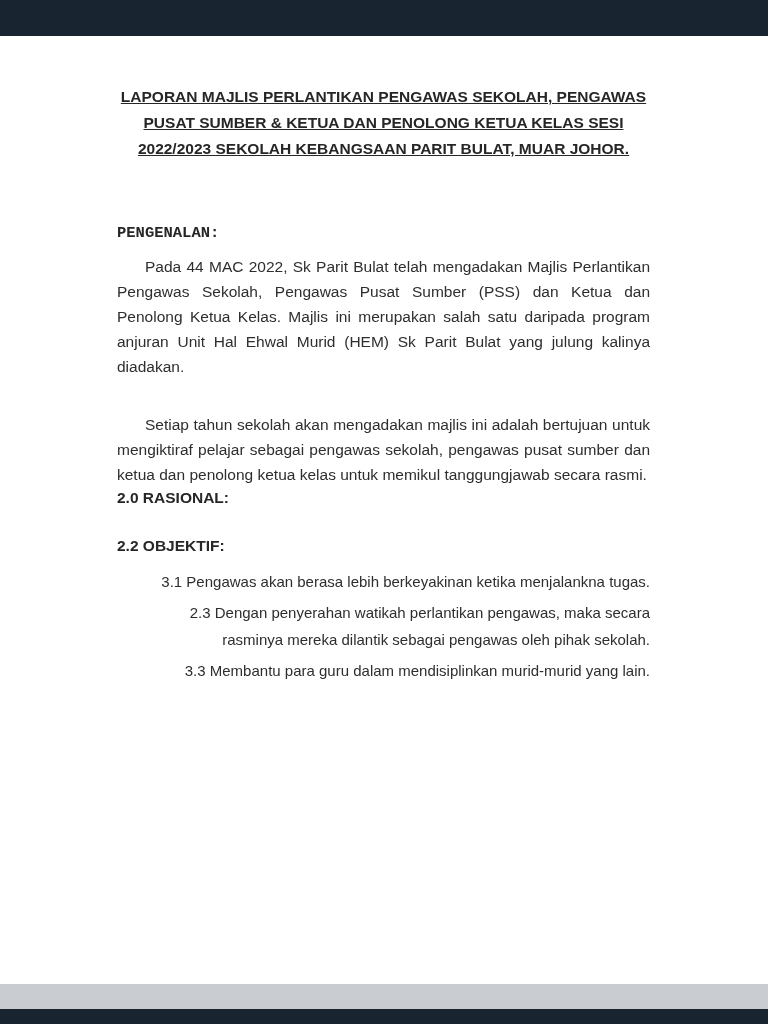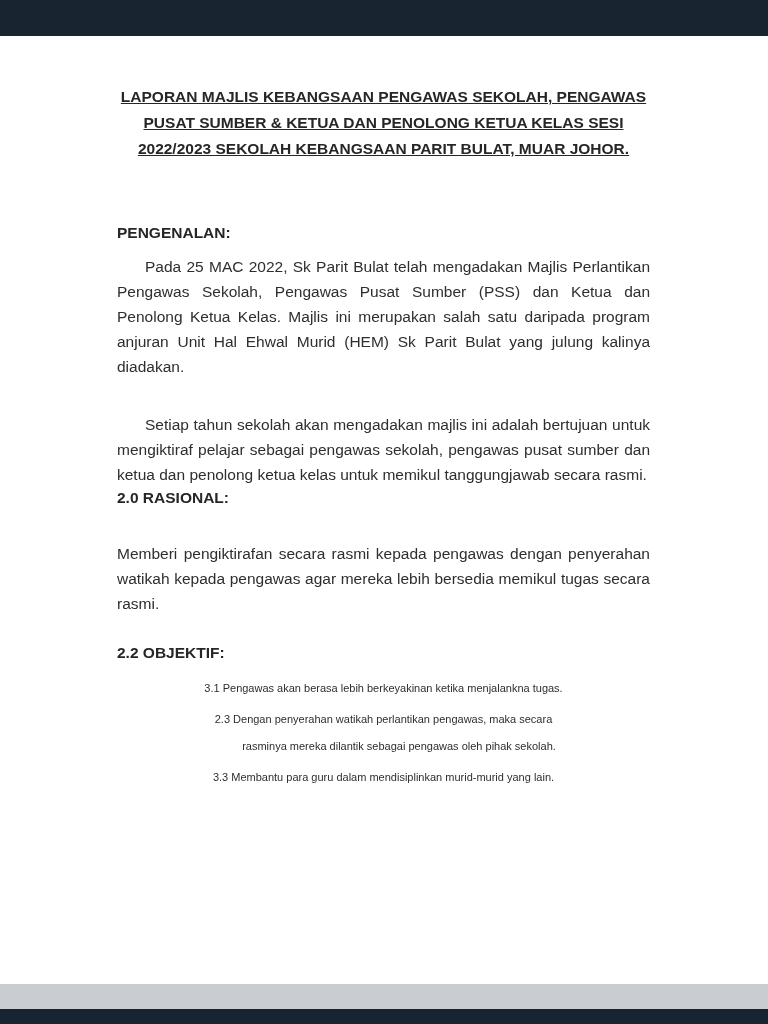--- a/index.html
+++ b/index.html
@@ -51,70 +51,69 @@
   .doc-title .t-line span {
     text-decoration: underline;
   }
   h2.sec-heading {
     margin: 0;
     font-size: 15.5px;
     font-weight: bold;
     line-height: 22px;
     color: #262626;
   }
-  #heading-pengenalan { margin-top: 60px; }
+  #heading-pengenalan { margin-top: 60px; font-family: Liberation Mono, monospace; }
   #heading-rasional   { }
   #heading-objektif   { margin-top: 26px; }
   p.para {
     margin: 0;
     font-size: 15.5px;
     line-height: 25px;
     text-align: justify;
   }
   p.para.first-indent { text-indent: 28px; }
   #para-pengenalan-1 { margin-top: 10px; }
   #para-pengenalan-2 { margin-top: 33px; }
   #para-rasional     { margin-top: 32px; }
   p.obj-item {
     margin: 6px 0 0 0;
-    font-size: 11px;
+    font-size: 15px;
     line-height: 25px;
-    text-align: center;
+    text-align: right;
   }
   #obj-item-1 { margin-top: 12px; }
   p.obj-cont {
     margin-top: 2px;
     padding-left: 31px;
   }
 </style>
 </head>
 <body>
 
 <div class="viewer">
 
   <div class="top-bar"></div>
 
   <div class="page">
     <div class="content">
 
       <h1 class="doc-title">
-        <span class="t-line"><span>LAPORAN MAJLIS KEBANGSAAN PENGAWAS SEKOLAH, PENGAWAS</span></span>
+        <span class="t-line"><span>LAPORAN MAJLIS PERLANTIKAN PENGAWAS SEKOLAH, PENGAWAS</span></span>
         <span class="t-line"><span>PUSAT SUMBER &amp; KETUA DAN PENOLONG KETUA KELAS SESI</span></span>
         <span class="t-line"><span>2022/2023 SEKOLAH KEBANGSAAN PARIT BULAT, MUAR JOHOR.</span></span>
       </h1>
 
       <h2 class="sec-heading" id="heading-pengenalan">PENGENALAN:</h2>
 
-      <p class="para first-indent" id="para-pengenalan-1">Pada 25 MAC 2022, Sk Parit Bulat telah mengadakan Majlis Perlantikan Pengawas Sekolah, Pengawas Pusat Sumber (PSS) dan Ketua dan Penolong Ketua Kelas. Majlis ini merupakan salah satu daripada program anjuran Unit Hal Ehwal Murid (HEM) Sk Parit Bulat yang julung kalinya diadakan.</p>
+      <p class="para first-indent" id="para-pengenalan-1">Pada 44 MAC 2022, Sk Parit Bulat telah mengadakan Majlis Perlantikan Pengawas Sekolah, Pengawas Pusat Sumber (PSS) dan Ketua dan Penolong Ketua Kelas. Majlis ini merupakan salah satu daripada program anjuran Unit Hal Ehwal Murid (HEM) Sk Parit Bulat yang julung kalinya diadakan.</p>
 
       <p class="para first-indent" id="para-pengenalan-2">Setiap tahun sekolah akan mengadakan majlis ini adalah bertujuan untuk mengiktiraf pelajar sebagai pengawas sekolah, pengawas pusat sumber dan ketua dan penolong ketua kelas untuk memikul tanggungjawab secara rasmi.</p>
 
       <h2 class="sec-heading" id="heading-rasional">2.0 RASIONAL:</h2>
 
-      <p class="para" id="para-rasional">Memberi pengiktirafan secara rasmi kepada pengawas dengan penyerahan watikah kepada pengawas agar mereka lebih bersedia memikul tugas secara rasmi.</p>
 
       <h2 class="sec-heading" id="heading-objektif">2.2 OBJEKTIF:</h2>
 
       <p class="obj-item" id="obj-item-1">3.1 Pengawas akan berasa lebih berkeyakinan ketika menjalankna tugas.</p>
 
       <p class="obj-item" id="obj-item-2">2.3 Dengan penyerahan watikah perlantikan pengawas, maka secara</p>
 
       <p class="obj-item obj-cont" id="obj-item-2b">rasminya mereka dilantik sebagai pengawas oleh pihak sekolah.</p>
 
       <p class="obj-item" id="obj-item-3">3.3 Membantu para guru dalam mendisiplinkan murid-murid yang lain.</p>

